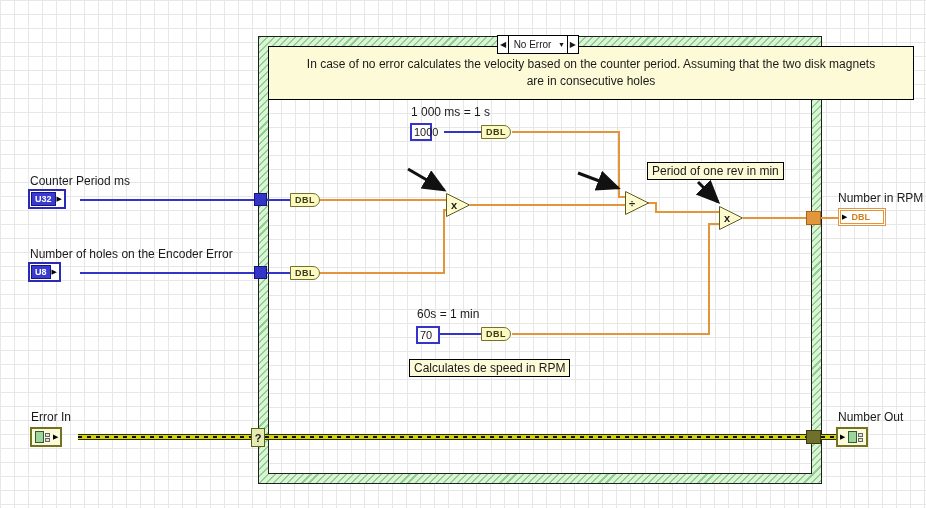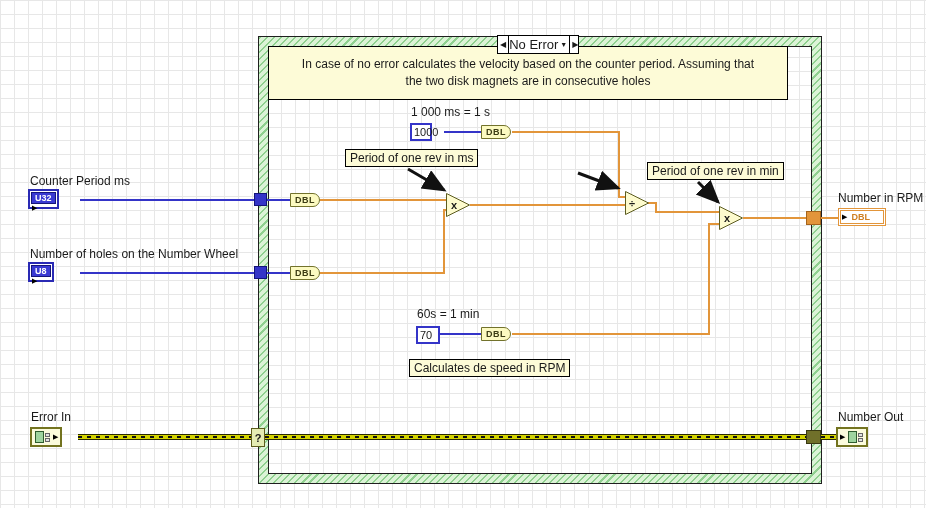--- a/index.html
+++ b/index.html
@@ -12,40 +12,40 @@
     border:1px solid #1f1f1f;
     background:repeating-linear-gradient(135deg,#8fd08f 0 1.5px,#dbf3d6 1.5px 5px);}
   .case-inner{position:absolute;left:9px;top:9px;right:9px;bottom:9px;box-sizing:border-box;border:1px solid #1f1f1f;background:#fff;
     background-image:linear-gradient(to right,#e7e7e7 1px,transparent 1px),linear-gradient(to bottom,#e7e7e7 1px,transparent 1px);
     background-size:14px 14px;background-position:-268px -46px;}
   .selector{position:absolute;left:497px;top:35px;width:82px;height:19px;box-sizing:border-box;
     display:flex;align-items:stretch;background:#fff;border:1px solid #000;z-index:5;}
   .sel-btn{display:flex;align-items:center;padding:0 2px;font-size:8px;}
   .sel-btn.prev{border-right:1px solid #000;}
   .sel-btn.next{border-left:1px solid #000;}
-  .sel-text{flex:1;display:flex;align-items:center;justify-content:center;font-size:13px;white-space:nowrap;}
+  .sel-text{flex:1;display:flex;align-items:center;justify-content:center;font-size:10px;white-space:nowrap;}
   .sel-dd{display:flex;align-items:center;font-size:7px;padding:0 2px;}
-  .comment{position:absolute;left:268px;top:46px;width:520px;height:54px;box-sizing:border-box;
+  .comment{position:absolute;left:268px;top:46px;width:646px;height:54px;box-sizing:border-box;
     background:#fdfbd7;border:1px solid #000;display:flex;align-items:center;justify-content:center;
     text-align:center;font-size:12px;line-height:1.4;padding:2px 30px;z-index:3;}
   
   .caption{position:absolute;font-size:12px;white-space:nowrap;z-index:4;}
   .flabel{position:absolute;background:#fdfbd7;border:1px solid #000;font-size:12px;
     padding:1px 4px;white-space:nowrap;z-index:6;}
   
   .wire{position:absolute;z-index:2;}
   .w-int{height:2px;background:#3434c8;}
   .w-dbl{height:2px;background:#e2953a;}
   .w-dbl-v{width:2px;background:#e2953a;}
   .w-err{height:4px;background-color:#d4d400;border-top:1px solid #2a2a00;border-bottom:1px solid #2a2a00;
     background-image:repeating-linear-gradient(90deg,#111 0 4px,transparent 4px 9px);
     background-size:100% 2px;background-position:0 1px;background-repeat:repeat-x;}
   
   .term{position:absolute;display:flex;align-items:stretch;box-sizing:border-box;background:#fff;z-index:5;}
-  .term-blue{border:2px solid #2a2ab4;height:20px;padding:1px;flex-direction:column;}
+  .term-blue{border:2px solid #2a2ab4;height:20px;padding:1px;}
   .dt-blue{background:#3a3ad2;border:1px solid #15157a;color:#fff;font-weight:bold;font-size:9px;
     display:flex;align-items:center;justify-content:center;padding:0 3px;}
   .term-arrow{display:flex;align-items:center;font-size:7px;padding:0 1px;color:#000;}
   .term-orange{border:1px solid #e2953a;height:18px;padding:1px;}
   .term-orange .inner{border:1px solid #e2953a;display:flex;align-items:stretch;flex:1;}
   .dt-orange{color:#cf7f22;font-weight:bold;font-size:9px;display:flex;align-items:center;padding:0 3px;}
   .term-olive{border:2px solid #73731f;height:20px;padding:1px;background:#fbfbdc;}
   .cluster{display:flex;align-items:center;gap:1px;padding:0 2px;}
   .cluster .big{width:7px;height:10px;background:#9fd49f;border:1px solid #2e5c2e;}
   .cluster .col{display:flex;flex-direction:column;gap:1px;}
@@ -88,21 +88,21 @@
   </div>
 
   <div class="comment">In case of no error calculates the velocity based on the counter period. Assuming that the two disk magnets are in consecutive holes</div>
 
   <div class="caption" style="left:30px;top:174px">Counter Period ms</div>
   <div class="term term-blue" style="left:28px;top:189px">
     <span class="dt-blue">U32</span>
     <span class="term-arrow">▶</span>
   </div>
 
-  <div class="caption" style="left:30px;top:247px">Number of holes on the Number Wheel</div>
+  <div class="caption" style="left:30px;top:247px">Number of holes on the Encoder Error</div>
   <div class="term term-blue" style="left:28px;top:262px">
     <span class="dt-blue">U8</span>
     <span class="term-arrow">▶</span>
   </div>
 
   <div class="caption" style="left:31px;top:410px">Error In</div>
   <div class="term term-olive" style="left:30px;top:427px">
     <span class="cluster">
       <i class="big"></i>
         <span class="col">
@@ -184,21 +184,20 @@
     <polygon class="op-shape" points="0.5,0.5 23.5,12 0.5,23.5"></polygon>
     <text class="op-char" x="5" y="16">x</text>
   </svg>
 
   <div class="tunnel t-blue" style="left:254px;top:193px"></div>
   <div class="tunnel t-blue" style="left:254px;top:266px"></div>
   <div class="tunnel t-orange" style="left:806px;top:211px"></div>
   <div class="tunnel t-sel" style="left:251px;top:428px">?</div>
   <div class="tunnel t-olive" style="left:806px;top:430px"></div>
 
-  <div class="flabel" style="left:345px;top:149px">Period of one rev in ms</div>
   <div class="flabel" style="left:647px;top:162px">Period of one rev in min</div>
   <div class="flabel" style="left:409px;top:359px">Calculates de speed in RPM</div>
 
   <svg class="overlay" width="926" height="508">
     <defs>
       <marker id="ah" markerWidth="9" markerHeight="8" refX="7" refY="3.5" orient="auto">
         <path d="M0,0 L8,3.5 L0,7 Z" fill="#111"></path>
       </marker>
     </defs>
     <line class="ptr" x1="408" y1="169" x2="444" y2="190" marker-end="url(#ah)"></line>

